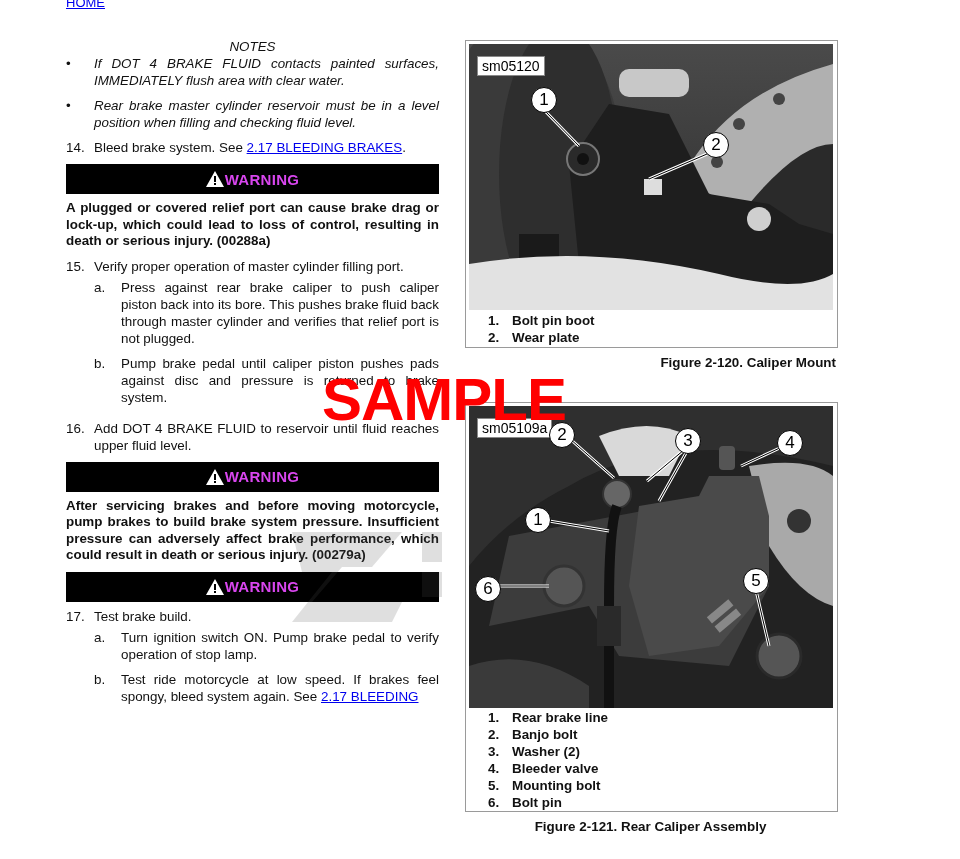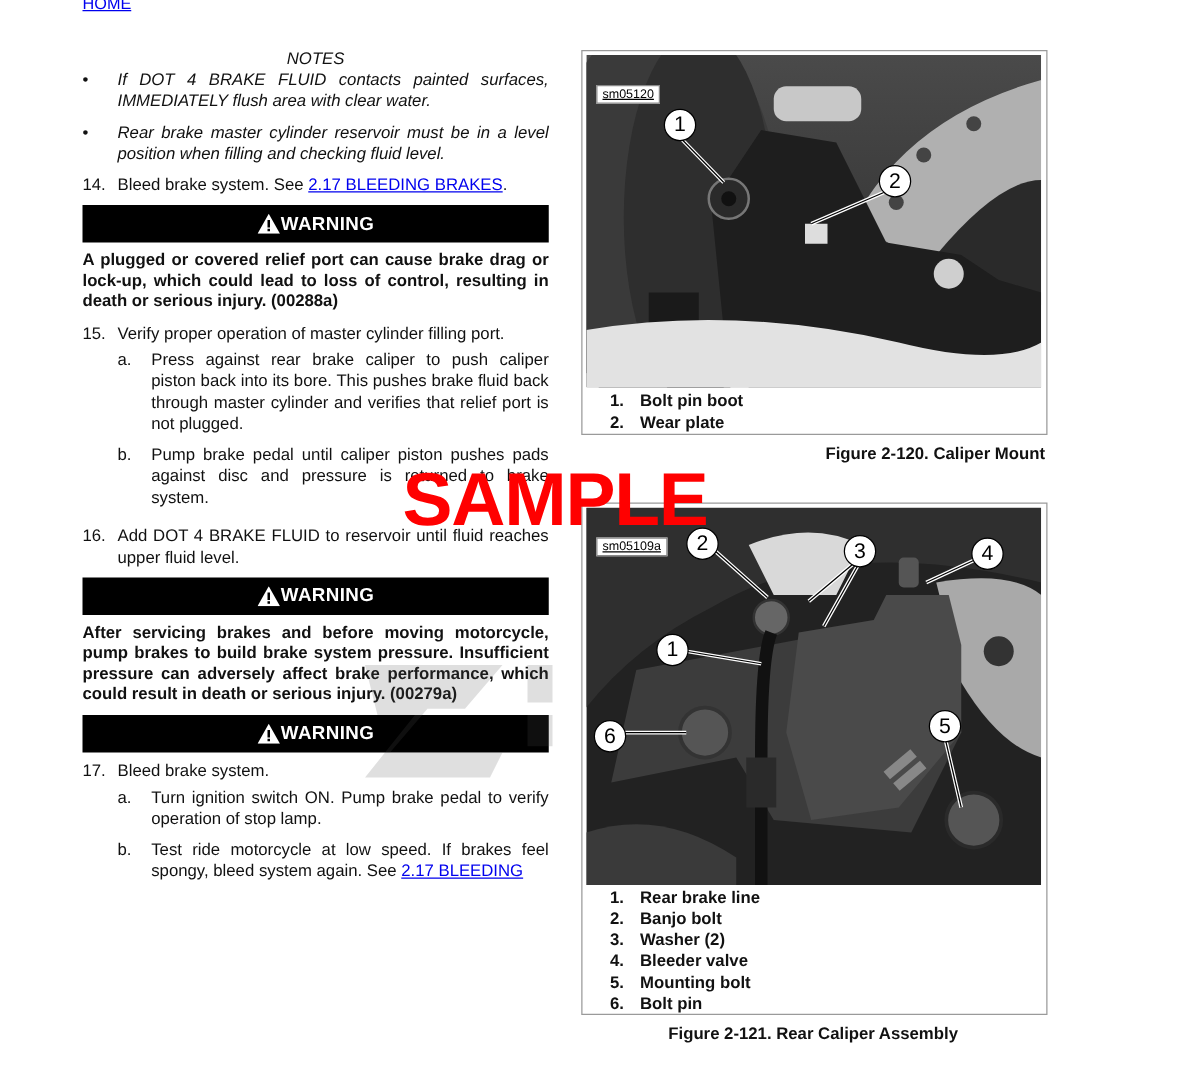--- a/index.html
+++ b/index.html
@@ -19,41 +19,41 @@
   .bullet .mark { width: 28px; flex: 0 0 28px; padding-left: 0; }
   .bullet .txt { font-style: italic; text-align: justify; }
   .step { display: flex; margin-bottom: 8px; }
   .step .num { width: 28px; flex: 0 0 28px; }
   .step .txt { text-align: justify; flex: 1; }
   .substep { display: flex; margin: 4px 0 8px 28px; }
   .substep .let { width: 27px; flex: 0 0 27px; }
   .substep .txt { text-align: justify; flex: 1; }
 
   .warning-bar {
-    background: #000; color: #ffffff; height: 30px; margin: 4px 0 6px 0;
+    background: #000; color: #d946ef; height: 30px; margin: 4px 0 6px 0;
     display: flex; align-items: center; justify-content: center;
     font-weight: bold; font-size: 15px; letter-spacing: 0.3px;
   }
   .warning-bar svg { margin-right: 1px; }
   .warning-text {
     font-weight: bold; text-align: justify; margin-bottom: 8px; line-height: 16.5px;
   }
 
   .figure-box {
     position: absolute; border: 1px solid #9a9a9a; background: #fff;
   }
   .fig1 { left: 465px; top: 40px; width: 371px; height: 306px; }
   .fig2 { left: 465px; top: 402px; width: 371px; height: 408px; }
   .photo { position: absolute; left: 3px; top: 3px; overflow: hidden; }
   .fig1 .photo { width: 364px; height: 266px; }
   .fig2 .photo { width: 364px; height: 302px; }
   .photo svg { display: block; }
   .fig-id {
-    position: absolute; left: 8px; top: 24px; background: #fff; color: #000;
-    font-size: 10px; padding: 1px 4px; border: 1px solid #888; text-decoration: underline;
+    position: absolute; left: 8px; top: 12px; background: #fff; color: #000;
+    font-size: 14px; padding: 1px 4px; border: 1px solid #888;
   }
   .legend { position: absolute; left: 22px; font-weight: bold; font-size: 13.4px; line-height: 17px; }
   .fig1 .legend { top: 271px; }
   .fig2 .legend { top: 306px; }
   .legend-row { display: flex; }
   .legend-row .n { width: 24px; }
   .caption { position: absolute; font-weight: bold; font-size: 13.4px; text-align: center; width: 371px; left: 465px; }
   .cap1 { top: 355px; text-align: right; }
   .cap2 { top: 819px; }
 
@@ -135,21 +135,21 @@
     <svg width="18" height="16" viewBox="0 0 18 16">
         <path d="M9 0 L18 16 L0 16 Z" fill="#fff"></path>
         <rect x="8" y="5" width="2" height="6" fill="#000"></rect>
         <rect x="8" y="12" width="2" height="2" fill="#000"></rect>
       </svg>
     <span>WARNING</span>
   </div>
 
   <div class="step" style="margin-bottom:2px;">
     <span class="num">17.</span>
-    <span class="txt">Bleed brake system.</span>
+    <span class="txt">Test brake build.</span>
   </div>
   <div class="substep">
     <span class="let">a.</span>
     <span class="txt">Turn ignition switch ON. Pump brake pedal to verify operation of stop lamp.</span>
   </div>
   <div class="substep">
     <span class="let">b.</span>
     <span class="txt"><span>Test ride motorcycle at low speed. If brakes feel spongy, bleed system again. See </span><a href="#">2.17 BLEEDING</a></span>
   </div>
 </div>

